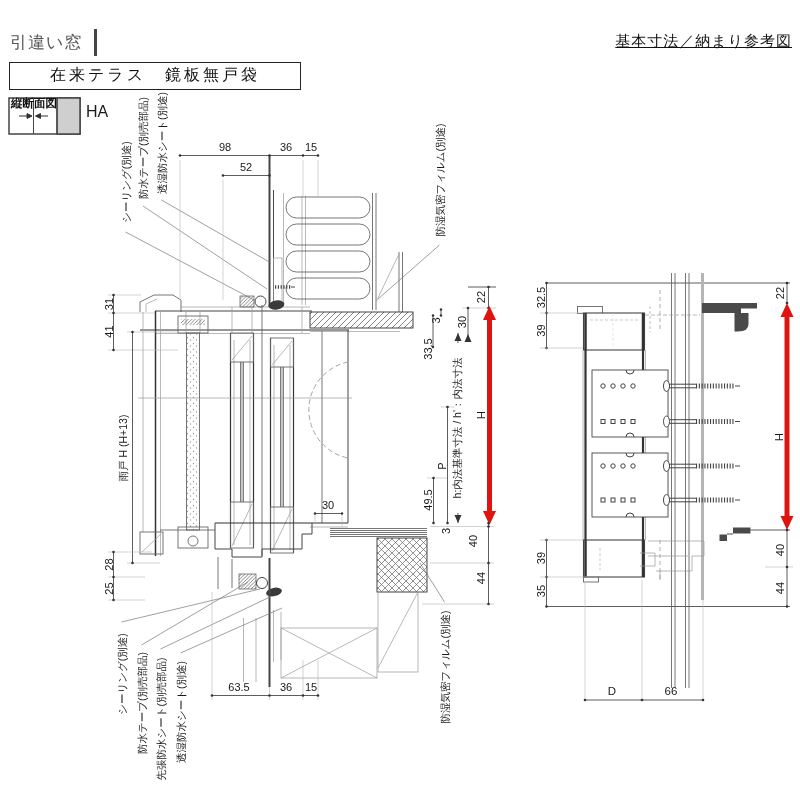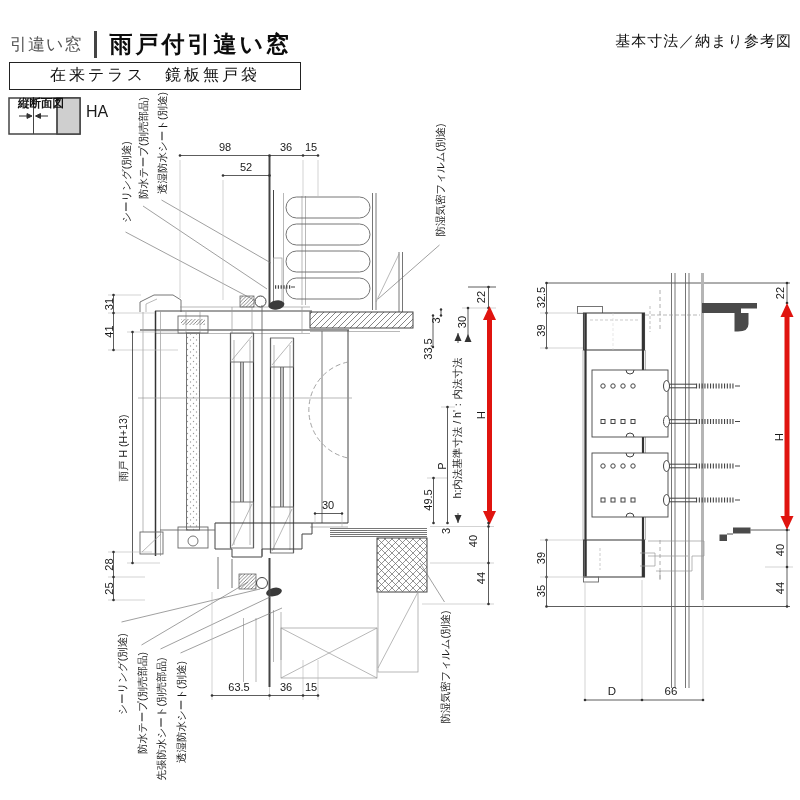--- a/index.html
+++ b/index.html
@@ -2,24 +2,24 @@
 <html><head>
 <meta charset="utf-8">
 <style>
   html,body{margin:0;padding:0;background:#fff;width:800px;height:800px;overflow:hidden;}
   body{font-family:"Liberation Sans",sans-serif;color:#111;position:relative;}
   .abs{position:absolute;margin-top:25px;}
   #titleRow{left:10px;top:4px;display:flex;align-items:center;gap:12px;}
   #category{font-size:17px;color:#555;letter-spacing:1px;}
   #titleBar{width:3px;height:27px;background:#444;}
   #mainTitle{font-size:23px;font-weight:bold;color:#0d0d0d;letter-spacing:3px;}
-  #refNote{right:8px;top:7px;font-size:15px;letter-spacing:1px;}
+  #refNote{right:8px;top:7px;font-size:15px;letter-spacing:1px;text-decoration:underline;}
   #specBox{left:9px;top:37px;width:292px;border:1.6px solid #222;text-align:center;
            font-size:16px;font-weight:500;letter-spacing:3px;padding:2px 0 3px 0;box-sizing:border-box;}
-  #sectionType{left:18px;top:71px;font-size:11.5px;font-weight:bold;}
+  #sectionType{left:11px;top:71px;font-size:11.5px;font-weight:bold;}
   svg{position:absolute;left:0;top:0;}
   svg text{font-family:"Liberation Sans",sans-serif;fill:#1a1a1a;}
   .dim{font-size:11px;}
   .dimb{font-size:11.5px;}
   .lbl{font-size:10.5px;}
   .code{font-size:16px;}
   .thin{stroke:#444;stroke-width:1;fill:none;}
   .lt{stroke:#999;stroke-width:0.7;fill:none;}
   .md{stroke:#666;stroke-width:0.9;fill:none;}
   .dimln{stroke:#333;stroke-width:0.8;fill:none;}
@@ -477,17 +477,16 @@
         <circle cx="703" cy="700" r="1.3" class="dot"></circle>
       <text x="612" y="695" text-anchor="middle" class="dimb">D</text>
       <text x="671" y="695" text-anchor="middle" class="dimb">66</text>
     </g>
   </g>
 </svg>
 
 <div class="abs" id="titleRow">
   <span id="category">引違い窓</span>
   <span id="titleBar"></span>
-  <span id="mainTitle">雨戸付引違い窓</span>
 </div>
 <div class="abs" id="refNote">基本寸法／納まり参考図</div>
 <div class="abs" id="specBox">在来テラス　鏡板無戸袋</div>
 <div class="abs" id="sectionType">縦断面図</div>
 
 </body></html>

